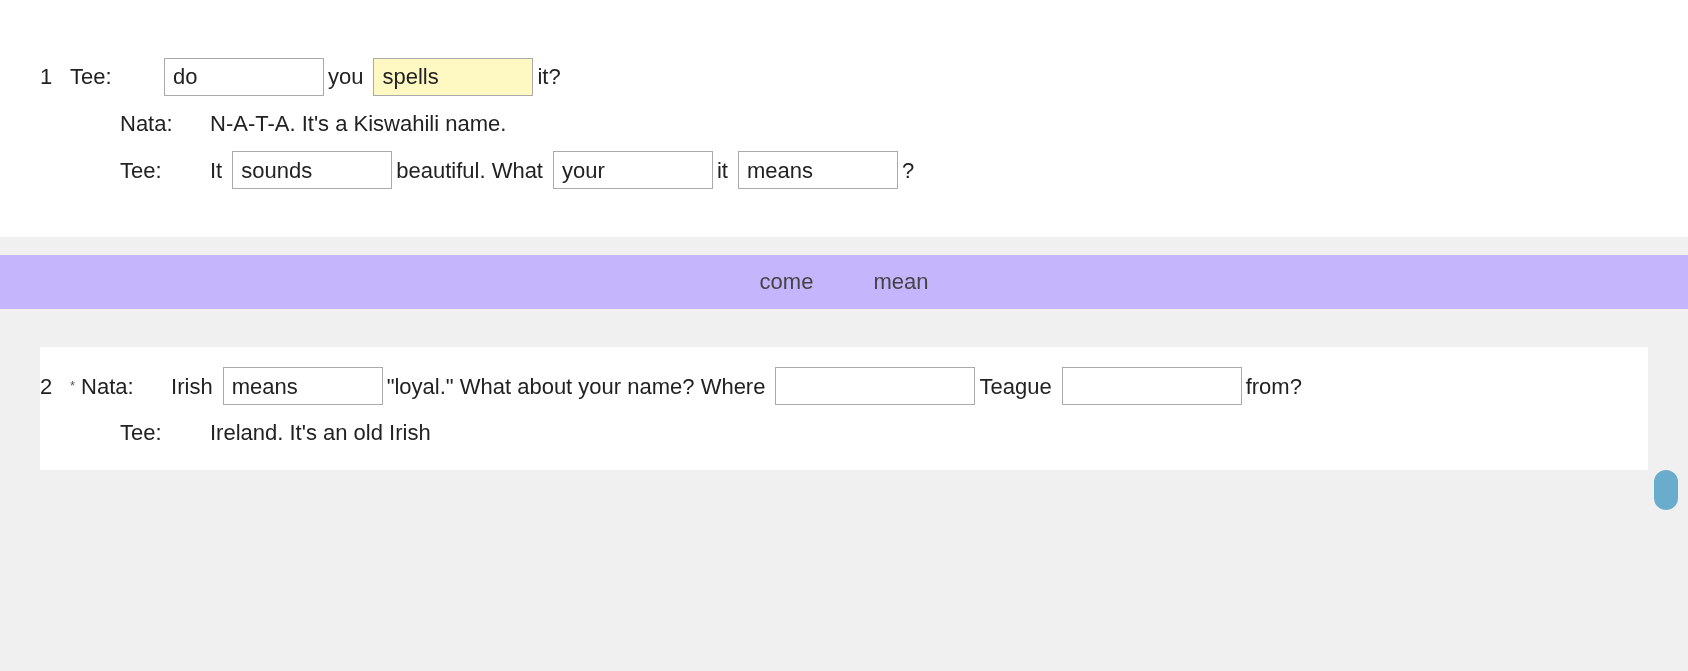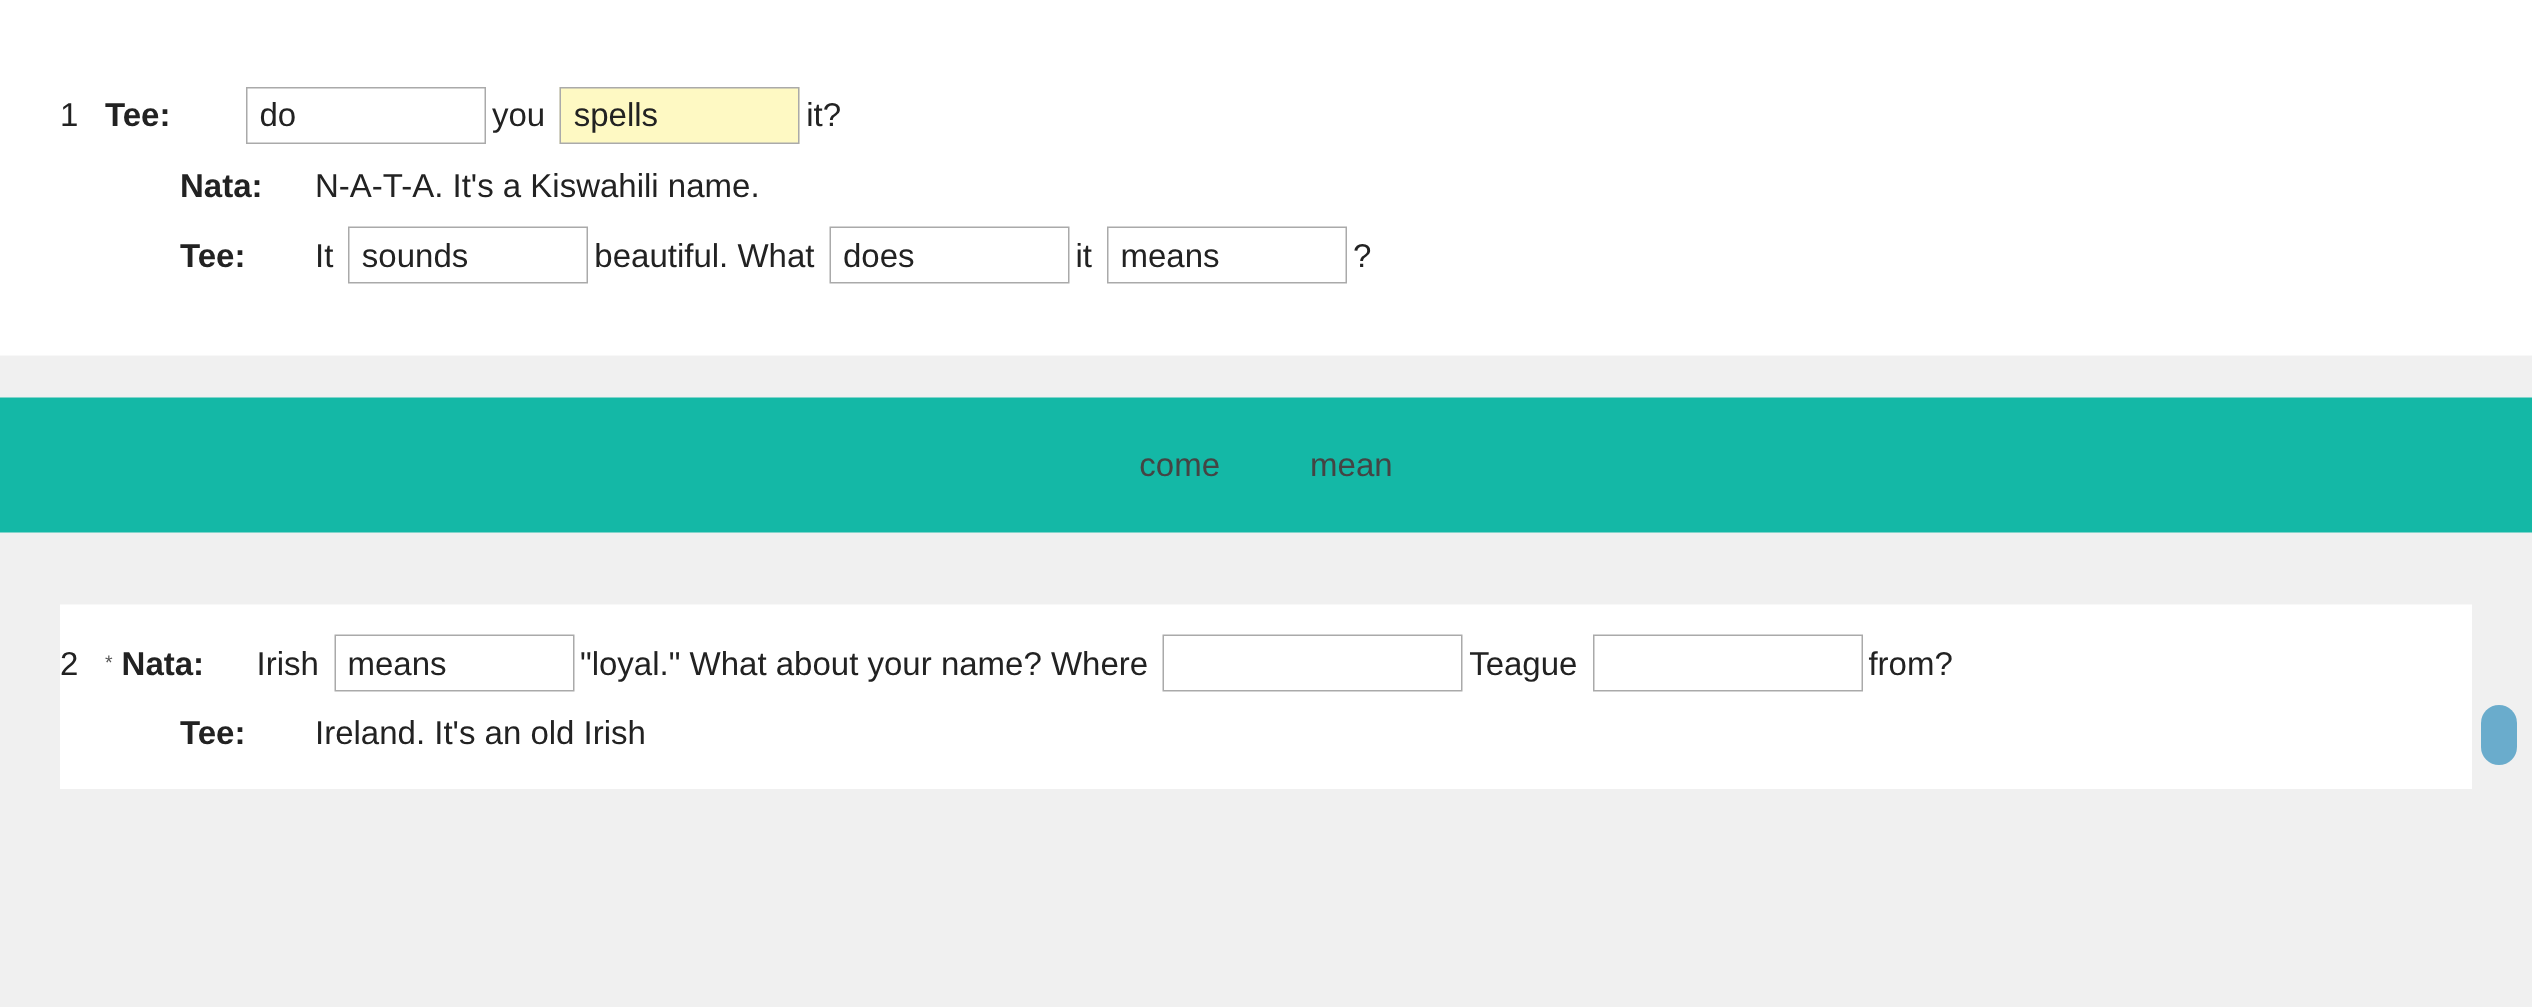--- a/index.html
+++ b/index.html
@@ -38,21 +38,21 @@
 
     .row {
       display: flex;
       align-items: center;
       flex-wrap: wrap;
       margin-bottom: 10px;
       line-height: 1.6;
     }
 
     .speaker-label {
-      font-weight: bold;
+      font-weight: normal;
       min-width: 80px;
       margin-right: 10px;
     }
 
     .text-segment {
       margin-right: 6px;
     }
 
     .input-box {
       border: 1px solid #aaa;
@@ -66,23 +66,23 @@
       align-items: center;
       margin: 0 4px;
     }
 
     .input-box.highlighted {
       background: #fef9c3;
       border: 1px solid #aaa;
     }
 
     .divider-section {
-      background: #14b8a6;
-      padding: 32px 40px;
-      margin: 28px 0;
+      background: #c4b5fd;
+      padding: 14px 40px;
+      margin: 18px 0;
     }
 
     .word-bank {
       display: flex;
       justify-content: center;
       gap: 60px;
       font-size: 22px;
       color: #444;
     }
 
@@ -140,21 +140,21 @@
         <div class="row row-indent">
           <span class="speaker-label">Nata:</span>
           <span class="text-segment">N-A-T-A. It's a Kiswahili name.</span>
         </div>
 
         <div class="row row-indent">
           <span class="speaker-label">Tee:</span>
           <span class="text-segment">It</span>
           <span class="input-box">sounds</span>
           <span class="text-segment">beautiful. What</span>
-          <span class="input-box">does</span>
+          <span class="input-box">your</span>
           <span class="text-segment">it</span>
           <span class="input-box">means</span>
           <span class="text-segment">?</span>
         </div>
       </div>
 
     </div>
   </div>
 
   <div class="divider-section">

